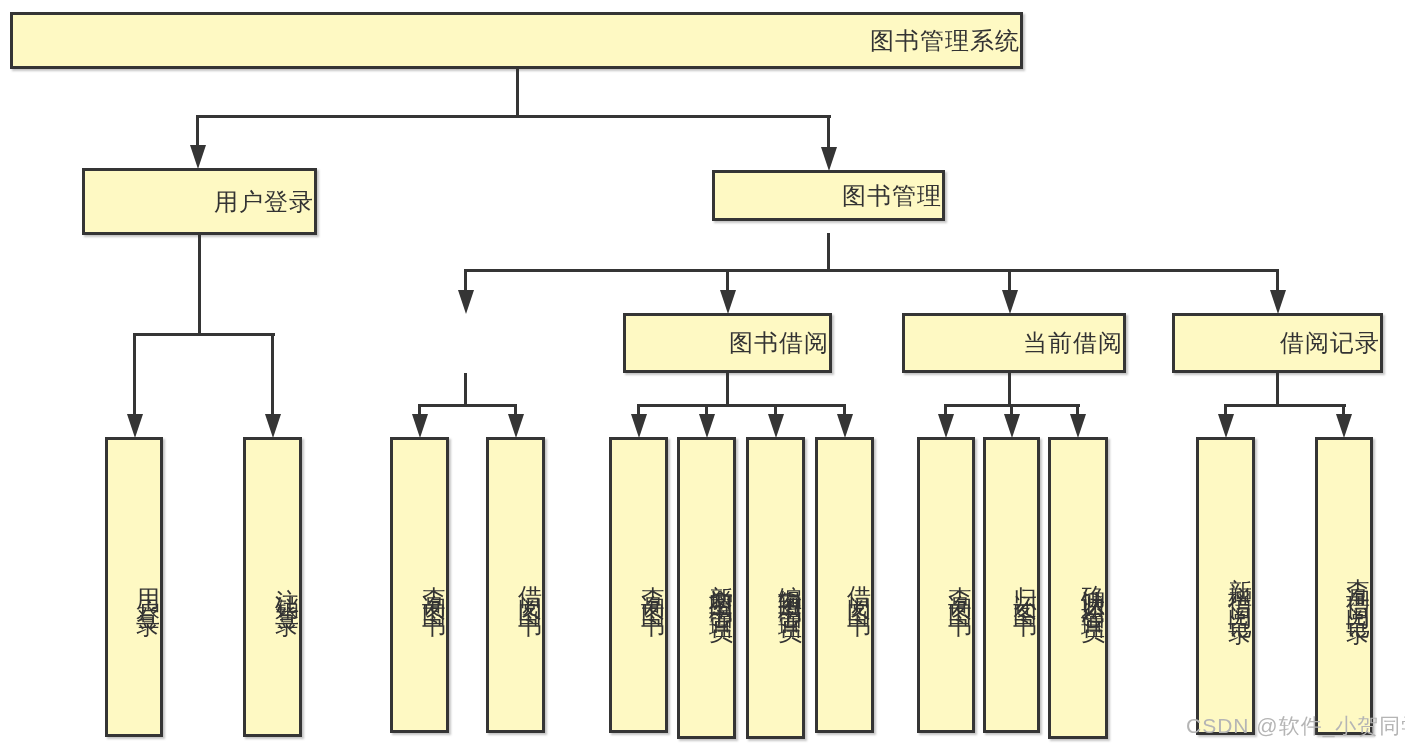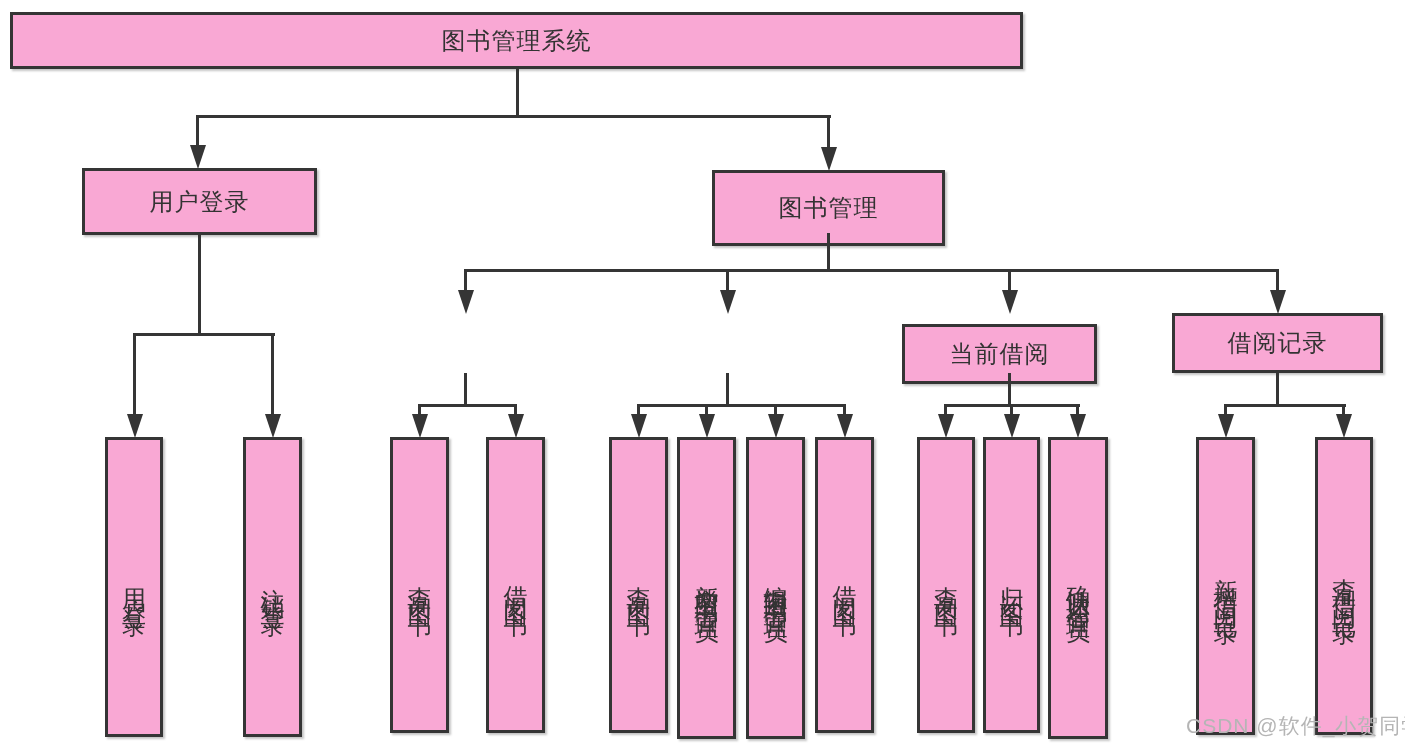--- a/index.html
+++ b/index.html
@@ -1,22 +1,22 @@
 <!DOCTYPE html>
 <html><head>
 <meta charset="utf-8">
 <style>
   html,body{margin:0;padding:0;background:#ffffff;}
   .stage{
     position:relative;width:1405px;height:747px;background:#ffffff;
     font-family:"Liberation Sans","DejaVu Sans",sans-serif;color:#2f2f2f;overflow:hidden;
   }
   .box{
-    position:absolute;box-sizing:border-box;background:#f9a8d4;
-    border:3px solid #353535;display:flex;align-items:center;justify-content:center;
+    position:absolute;box-sizing:border-box;background:#fef9c3;
+    border:3px solid #353535;display:flex;align-items:center;justify-content:flex-end;
     box-shadow:1.5px 2px 2px rgba(90,90,90,.35);
   }
   .lbl{font-size:24px;letter-spacing:1px;color:#333333;white-space:nowrap;line-height:1;}
   .v .lbl{writing-mode:vertical-rl;letter-spacing:9px;}
   .v.tight .lbl{letter-spacing:5px;}
   .vline,.hline{position:absolute;background:#353535;}
   .arrow{
     position:absolute;width:0;height:0;
     border-left:8px solid transparent;border-right:8px solid transparent;
     border-top:24px solid #353535;
@@ -31,25 +31,28 @@
 
 <div class="stage">
 
   <div class="box" style="left:10px;top:12px;width:1013px;height:57px">
     <span class="lbl">图书管理系统</span>
   </div>
 
   <div class="box" style="left:82px;top:168px;width:235px;height:67px">
     <span class="lbl">用户登录</span>
   </div>
-  <div class="box" style="left:712px;top:170px;width:233px;height:76px">
+  <div class="box" style="left:712px;top:170px;width:233px;height:51px">
     <span class="lbl">图书管理</span>
   </div>
 
-  <div class="box" style="left:902px;top:324px;width:195px;height:60px">
+  <div class="box" style="left:623px;top:313px;width:209px;height:60px">
+    <span class="lbl">图书借阅</span>
+  </div>
+  <div class="box" style="left:902px;top:313px;width:224px;height:60px">
     <span class="lbl">当前借阅</span>
   </div>
   <div class="box" style="left:1172px;top:313px;width:211px;height:60px">
     <span class="lbl">借阅记录</span>
   </div>
 
   <div class="box v" style="left:105px;top:437px;width:58px;height:300px">
     <span class="lbl">用户登录</span>
   </div>
   <div class="box v" style="left:243px;top:437px;width:59px;height:300px">

